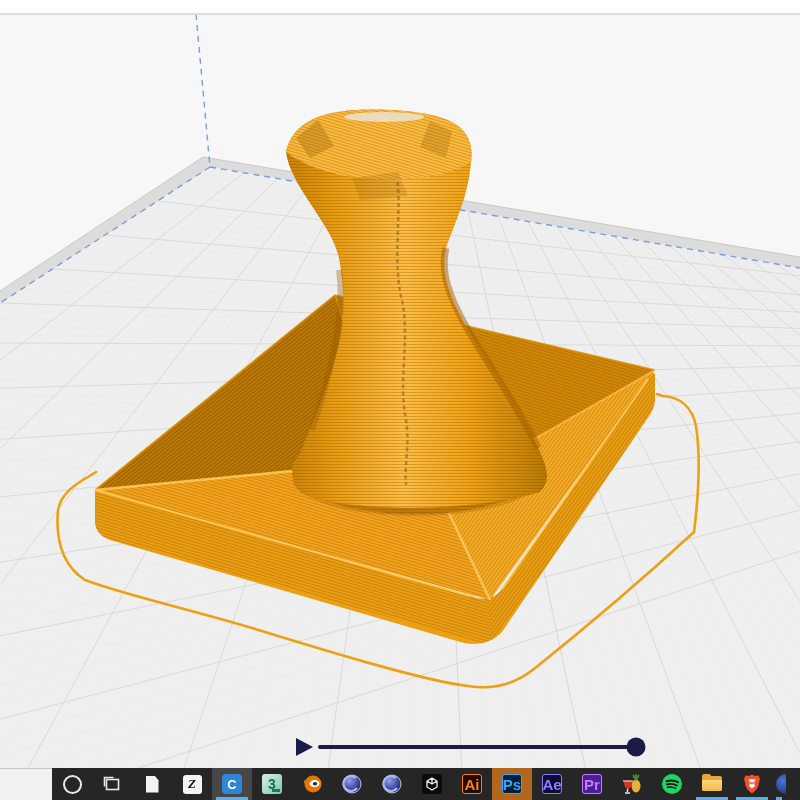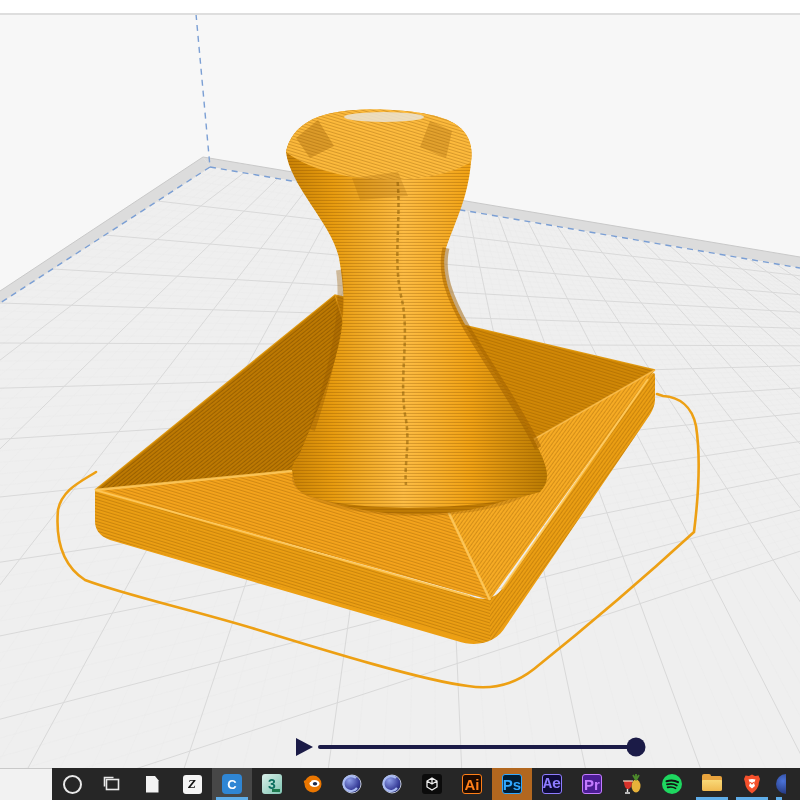--- a/index.html
+++ b/index.html
@@ -22,21 +22,21 @@
   .page{width:13px;height:17px;background:#F2F2F2;clip-path:polygon(0 0,70% 0,100% 28%,100% 100%,0 100%);}
   .zb{width:19px;height:19px;background:#F4F4F4;border-radius:3px;display:flex;align-items:center;justify-content:center;}
   .zb span{color:#111;font-weight:bold;font-style:italic;font-size:13px;font-family:"Liberation Serif",serif;}
   .sqicon{width:20px;height:20px;border-radius:3px;display:flex;align-items:center;justify-content:center;
           font-weight:bold;font-size:15px;box-sizing:border-box;}
   .cura-sq{background:#2F86D4;color:#FFFFFF;font-size:13px;border-radius:4px;}
   .max-sq{background:linear-gradient(135deg,#D9EFE9,#7FC4B2);color:#0C6E5F;font-size:14px;position:relative;}
   .max-sq i{position:absolute;right:2px;bottom:2px;width:8px;height:3px;background:#1E7A4F;}
   .ai-sq{background:#1E0A00;border:1.5px solid #FF7F18;color:#FF7F18;}
   .ps-sq{background:#001D34;border:1.5px solid #31A8FF;color:#31A8FF;justify-content:flex-end;}
-  .ae-sq{background:#0E0B39;border:1.5px solid #8E7CFF;color:#8E7CFF;font-family:Liberation Mono, monospace;}
+  .ae-sq{background:#0E0B39;border:1.5px solid #8E7CFF;color:#8E7CFF;}
   .pr-sq{background:#4c1d95;border:1.5px solid #C37BFF;color:#C37BFF;}
   .folder{position:relative;width:20px;height:16px;}
   .folder .back{position:absolute;left:0;top:0;width:20px;height:15px;background:#E8A33D;border-radius:2px;}
   .folder .tab{position:absolute;left:0;top:-2px;width:9px;height:5px;background:#E8A33D;border-radius:2px 2px 0 0;}
   .folder .front{position:absolute;left:0;top:4px;width:20px;height:11px;background:linear-gradient(#F9D978,#F0B94F);border-radius:1px 1px 2px 2px;}
   .partial{width:14px;height:32px;overflow:hidden;position:relative;}
   .partial .ball{position:absolute;left:4px;top:6px;width:20px;height:20px;border-radius:50%;
                  background:radial-gradient(circle at 35% 35%,#4C74D9,#14215E);}
 </style>
 </head>

